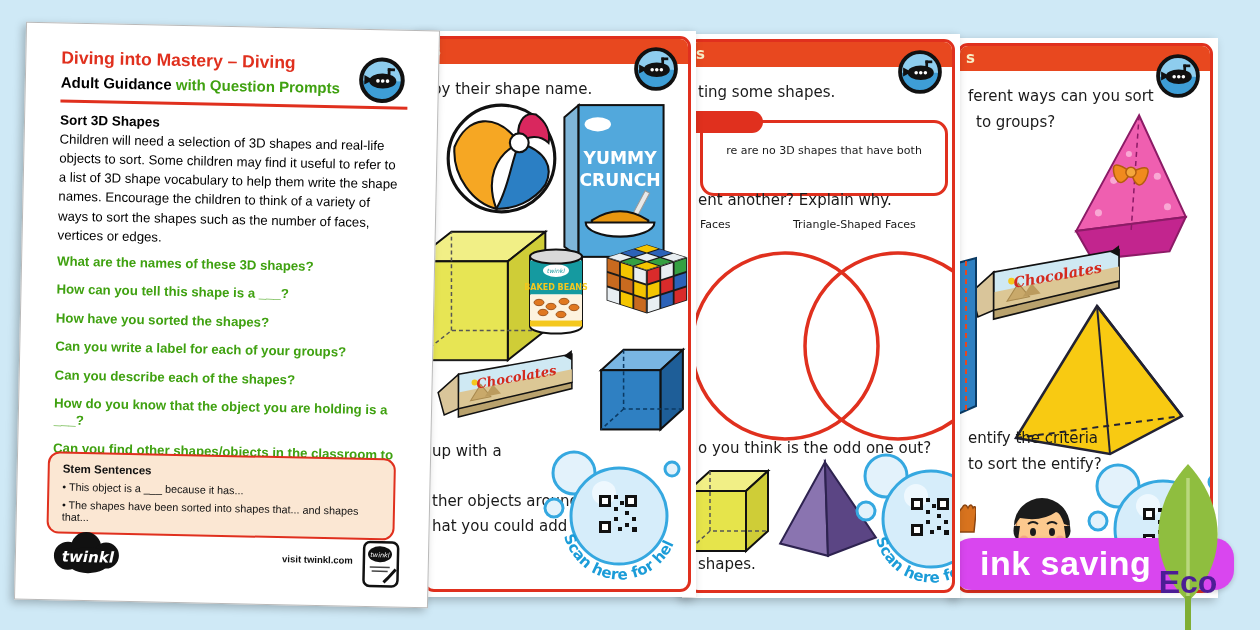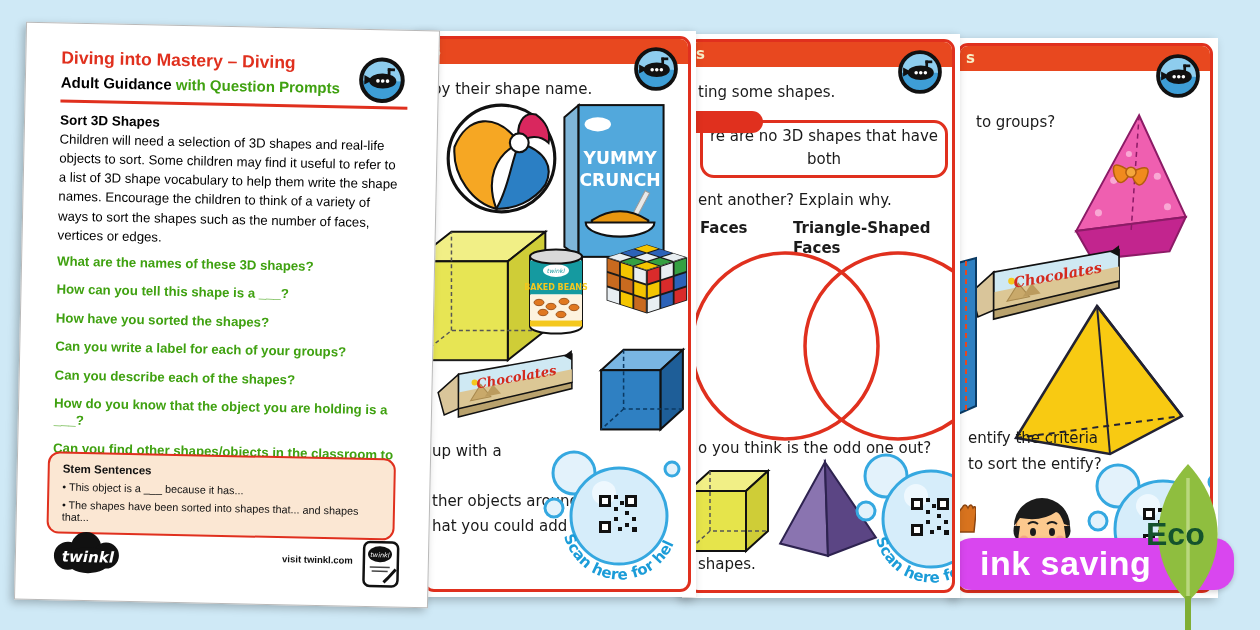--- a/index.html
+++ b/index.html
@@ -29,30 +29,30 @@
   .stembox .st{font-weight:bold;font-size:11.5px;color:#111;}
   .stembox .si{font-size:10.8px;margin-top:6px;color:#111;}
   .stembox .si:before{content:"•  ";}
   .foot-visit{position:absolute;right:75px;bottom:40px;font-size:9.5px;font-weight:bold;color:#111;}
   
   #p2{left:418px;top:31px;width:278px;height:566px;z-index:30;}
   #p3{left:682px;top:34px;width:278px;height:564px;z-index:20;}
   #p4{left:952px;top:38px;width:266px;height:560px;z-index:10;}
   .abs{position:absolute;}
   .stmtbox{position:absolute;border:3px solid #e0301e;border-radius:14px;background:#fff;text-align:center;
-           font-size:15px;line-height:1.5;padding-top:2px;}
+           font-size:11px;line-height:1.5;padding-top:20px;}
   .stmttab{position:absolute;left:-32px;top:-12px;width:92px;height:22px;background:#e0301e;border-radius:11px;}
-  .vennlbl{font-size:15px;font-weight:700;}
+  .vennlbl{font-size:11px;font-weight:400;}
   .qr-curve{font-weight:bold;fill:#1b9cd8;font-size:15px;font-family:"DejaVu Sans",sans-serif;}
   
   .banner{position:absolute;left:952px;top:538px;width:282px;height:52px;background:#d946ef;border-radius:20px;
           z-index:15;box-shadow:0 2px 5px rgba(0,0,0,.18);}
   .banner .lbl{position:absolute;left:28px;top:6px;color:#fff;font-size:34px;font-weight:600;letter-spacing:.5px;}
   .leaf{position:absolute;left:1128px;top:460px;width:120px;height:172px;z-index:16;}
-  .ecotxt{position:absolute;left:1146px;top:516px;width:84px;text-align:left;color:#14532d;font-size:32px;
+  .ecotxt{position:absolute;left:1146px;top:564px;width:84px;text-align:center;color:#4c1d95;font-size:32px;
           font-weight:bold;z-index:17;}
 </style>
 </head>
 <body>
 
 <div class="stage">
 
   <div class="paper" id="p1">
     <div class="inner">
       <div class="t-red">Diving into Mastery – Diving</div>
@@ -355,20 +355,21 @@
           <path d="M4,31 A26 26 0 0 0 56,31 Z" fill="#3e9ed6"></path>
         <circle cx="30" cy="30" r="26" fill="none" stroke="#111" stroke-width="5"></circle>
         <polygon points="8,24 19,30 8,36" fill="#111"></polygon>
           <rect x="37" y="15" width="3.5" height="10" fill="#111"></rect>
           <rect x="37" y="15" width="9" height="3.5" fill="#111"></rect>
         <ellipse cx="31" cy="31" rx="17" ry="9.5" fill="#111"></ellipse>
         <circle cx="25" cy="31" r="2.3" fill="#fff"></circle>
           <circle cx="31" cy="31" r="2.3" fill="#fff"></circle>
           <circle cx="37" cy="31" r="2.3" fill="#fff"></circle>
       </svg>
+      <div class="wstext" style="left:8px;top:40px">ferent ways can you sort</div>
       <div class="wstext" style="left:16px;top:66px">to groups?</div>
 
       <svg class="abs" style="left:108px;top:62px;width:132px;height:165px" viewBox="0 0 130 160">
         <polygon points="70,6 8,120 116,106" fill="#ef5fb0" stroke="#8c1b66" stroke-width="2"></polygon>
         <polygon points="8,120 116,106 100,140 24,148" fill="#c2258e" stroke="#8c1b66" stroke-width="2"></polygon>
         <line x1="70" y1="6" x2="62" y2="122" stroke="#8c1b66" stroke-width="1.5" stroke-dasharray="5 4"></line>
         <g fill="#f9a8d4">
             <circle cx="45" cy="70" r="3.5"></circle>
             <circle cx="88" cy="66" r="3.5"></circle>
             <circle cx="30" cy="102" r="3.5"></circle>

